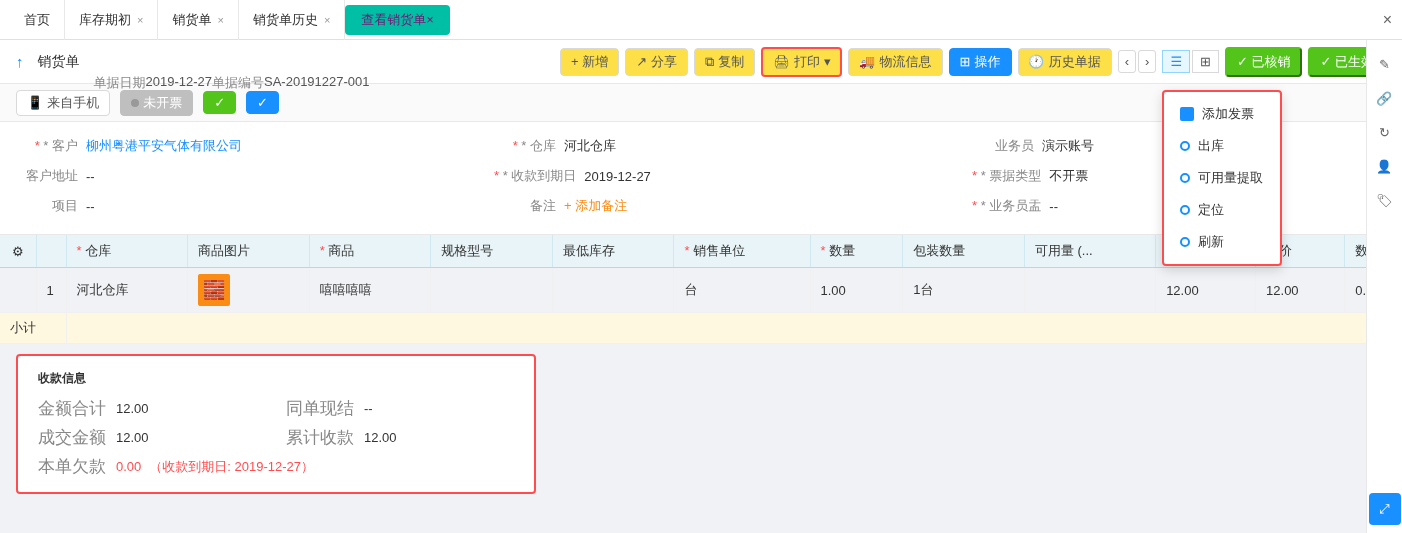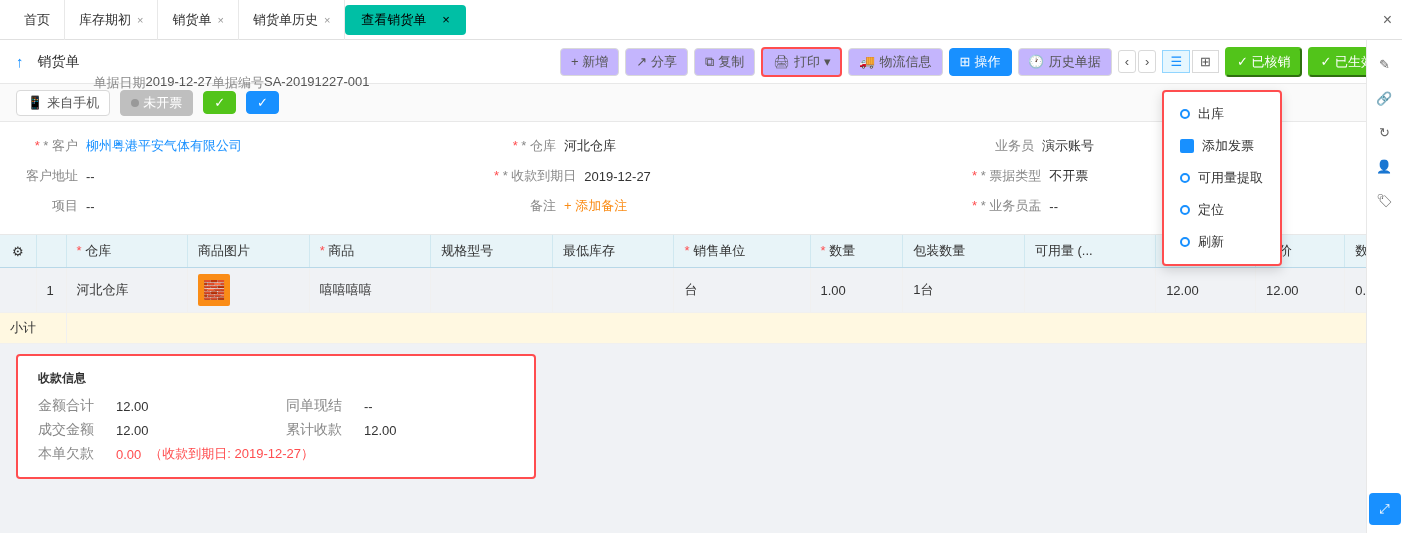--- a/index.html
+++ b/index.html
@@ -9,39 +9,39 @@
     .tab-bar {
       display: flex; align-items: center; background: #fff; border-bottom: 1px solid #e0e0e0;
       height: 40px; padding: 0 10px; position: relative;
     }
     .tab-item {
       display: flex; align-items: center; padding: 0 14px; height: 40px; cursor: pointer;
       color: #333; font-size: 13px; border-right: 1px solid #e8e8e8; gap: 6px;
     }
     .tab-close { color: #999; cursor: pointer; font-size: 11px; }
     .tab-active-btn {
-      background: #00bfa5; color: #000000; border: none; padding: 6px 16px; border-radius: 4px;
-      cursor: pointer; font-size: 13px; display: flex; align-items: center; gap: 16px;
+      background: #00bfa5; color: #701a75; border: none; padding: 6px 16px; border-radius: 4px;
+      cursor: pointer; font-size: 13px; display: flex; align-items: center; gap: 0;
     }
     .tab-bar-close { margin-left: auto; color: #666; cursor: pointer; font-size: 16px; }
 
     
     .toolbar {
       display: flex; align-items: center; padding: 6px 16px; border-bottom: 1px solid #e8e8e8;
       gap: 10px; background: #fff; height: 44px;
     }
     .toolbar-left { display: flex; align-items: center; gap: 14px; }
     .doc-icon { color: #1890ff; font-size: 15px; }
     .doc-label { font-size: 14px; color: #333; font-weight: 500; }
     .doc-meta { display: flex; gap: 0; color: #555; font-size: 13px; margin-top: 42px; }
     .doc-meta-label { color: #888; }
     .toolbar-right { margin-left: auto; display: flex; align-items: center; gap: 6px; }
     .btn-toolbar {
       display: flex; align-items: center; gap: 4px; padding: 4px 10px; border: 1px solid #d9d9d9;
-      border-radius: 4px; background: #c4b5fd; cursor: pointer; color: #555; font-size: 13px;
+      border-radius: 4px; background: #fde047; cursor: pointer; color: #555; font-size: 13px;
     }
     .btn-toolbar.highlighted { border: 2px solid #ff4d4f; }
     .btn-toolbar.ops { background: #1890ff; color: #fff; border-color: #1890ff; }
     .btn-green { background: #52c41a; color: #fff; border-color: #52c41a; border-radius: 4px; padding: 4px 10px; cursor: pointer; font-size: 13px; }
 
     
     .action-row {
       display: flex; align-items: center; padding: 6px 16px; background: #fafafa;
       border-bottom: 1px solid #e8e8e8; gap: 10px; height: 38px;
     }
@@ -80,21 +80,21 @@
     .subtotal-row td { background: #fff8e1; font-weight: 500; }
 
     
     .payment-box {
       border: 2px solid #ff4d4f; border-radius: 4px; padding: 14px 20px;
       margin: 10px 16px; display: inline-block; min-width: 520px; background: #fff;
     }
     .payment-title { font-size: 12px; font-weight: bold; color: #333; margin-bottom: 10px; }
     .payment-grid { display: grid; grid-template-columns: 1fr 1fr; gap: 6px 20px; }
     .payment-item { display: flex; align-items: center; gap: 8px; }
-    .payment-item-label { color: #888; font-size: 14px; min-width: 70px; }
+    .payment-item-label { color: #888; font-size: 17px; min-width: 70px; }
     .payment-item-value { color: #333; font-size: 13px; }
     .payment-item-value.red { color: #ff4d4f; }
 
     
     .dropdown-menu {
       position: absolute; top: 90px; right: 120px; background: #fff;
       border: 2px solid #ff4d4f; border-radius: 4px; z-index: 100;
       box-shadow: 0 4px 12px rgba(0,0,0,0.15); min-width: 120px; padding: 6px 0;
     }
     .dropdown-item {
@@ -363,26 +363,26 @@
       <span class="payment-item-label">本单欠款</span>
       <span class="payment-item-value red">0.00</span>
       <span class="payment-item-value red">（收款到期日: 2019-12-27）</span>
     </div>
   </div>
 </div>
 
 
 <div class="dropdown-menu">
   <div class="dropdown-item">
+    <span class="icon-square"></span>
+    <span>添加发票</span>
+  </div>
+  <div class="dropdown-item">
     <span class="icon-circle"></span>
     <span>出库</span>
-  </div>
-  <div class="dropdown-item">
-    <span class="icon-square"></span>
-    <span>添加发票</span>
   </div>
   <div class="dropdown-item">
     <span class="icon-circle"></span>
     <span>可用量提取</span>
   </div>
   <div class="dropdown-item">
     <span class="icon-circle"></span>
     <span>定位</span>
   </div>
   <div class="dropdown-item">

